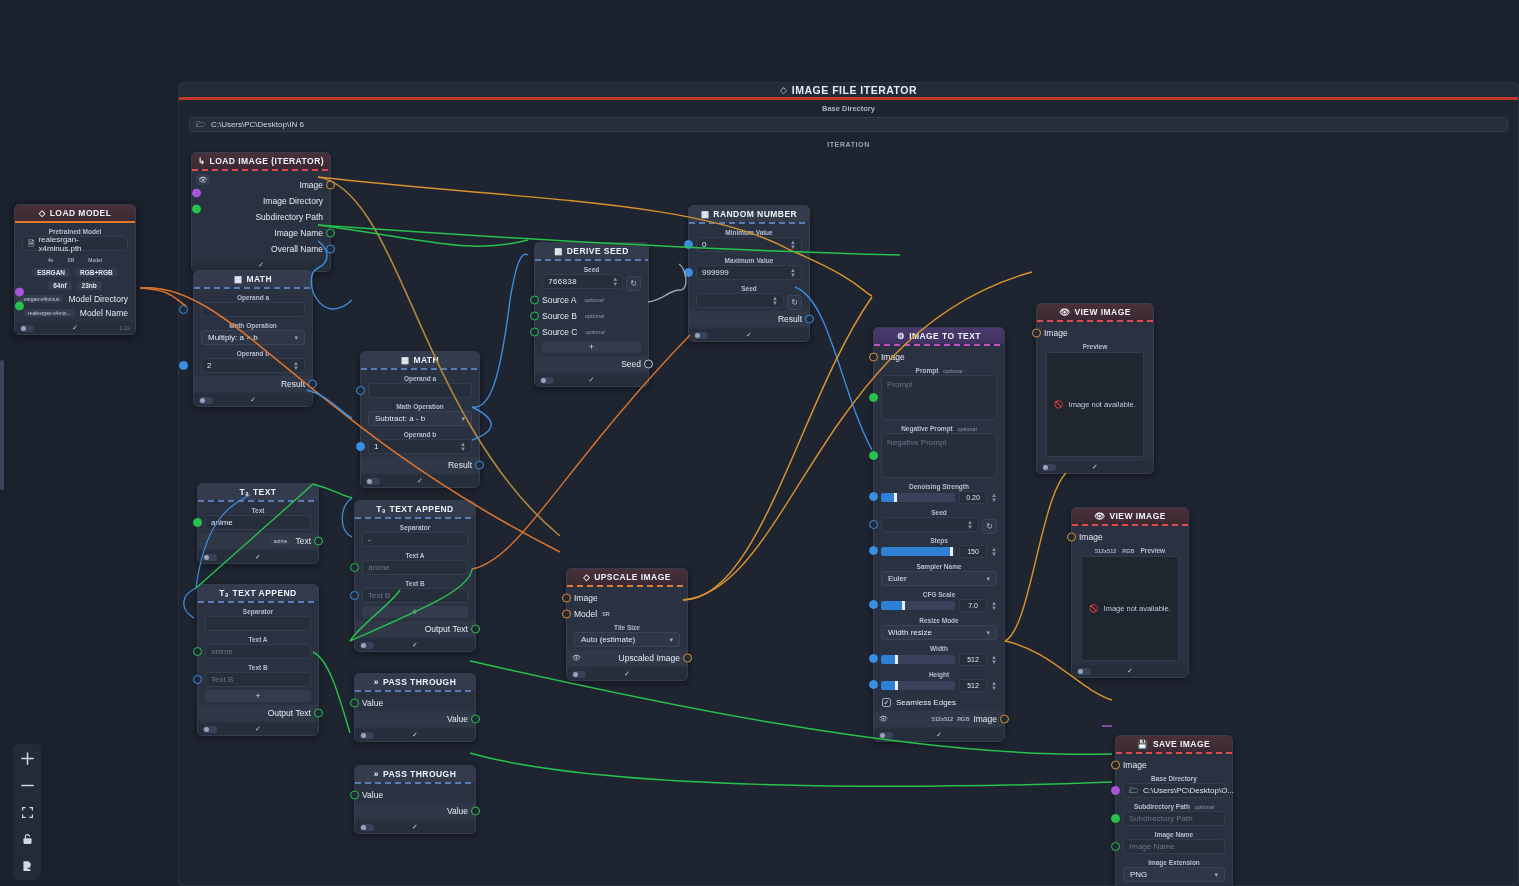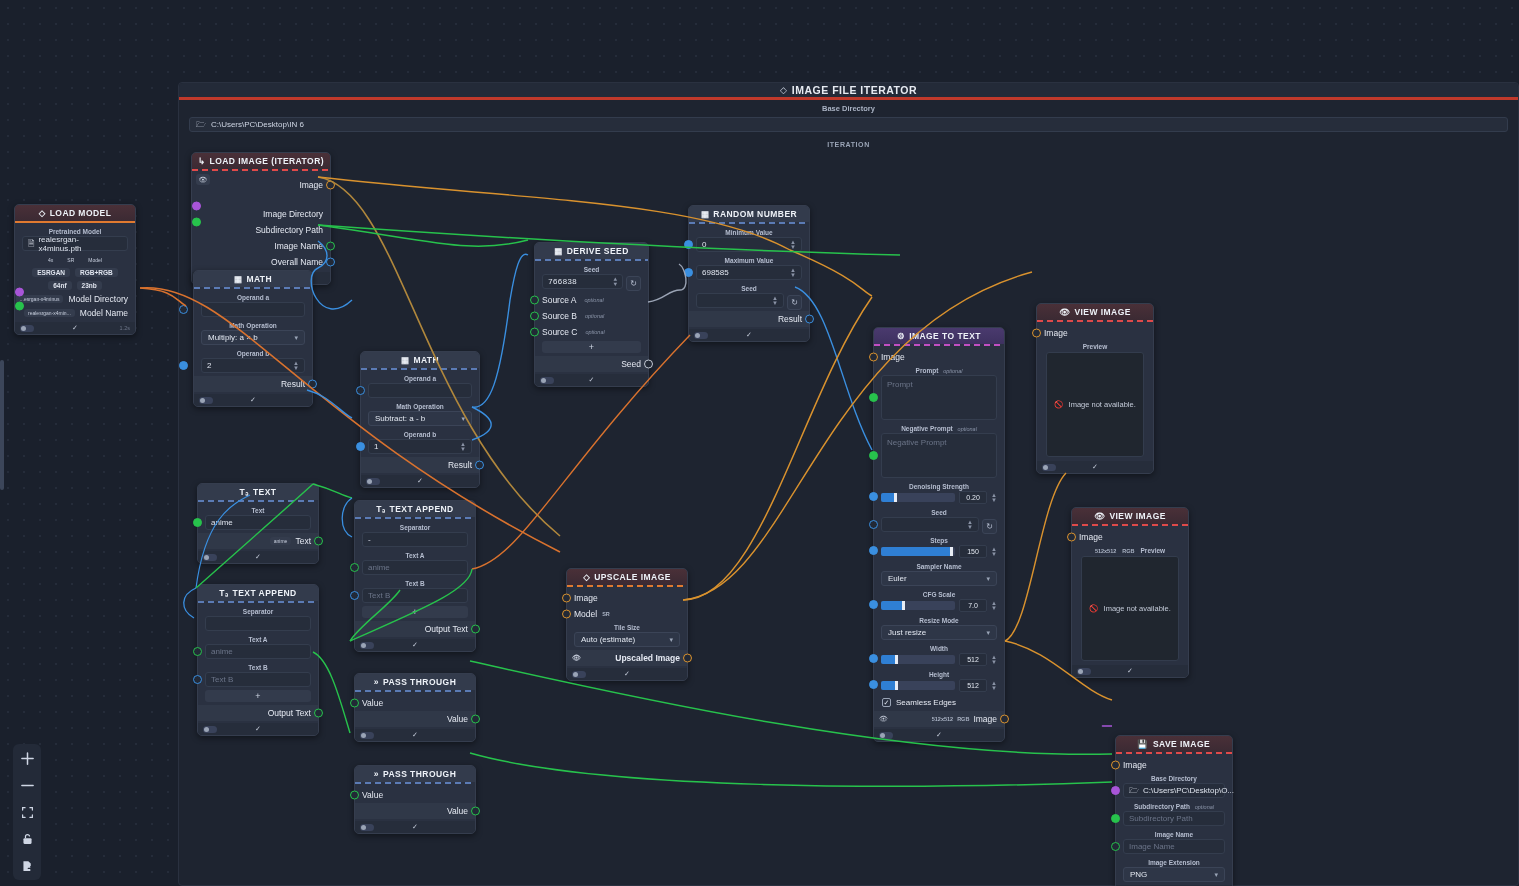--- a/index.html
+++ b/index.html
@@ -190,21 +190,21 @@
           <span>↳</span>
           <span>LOAD IMAGE (ITERATOR)</span>
         </div>
         <div class="node-accent dash-red"></div>
         <div class="node-body" style="padding-top:6px; position:relative;">
           <div class="eyebtn">👁</div>
           <div class="out-row" style="background:transparent;">
             <span>Image</span>
             <span class="sock right c-orange"></span>
           </div>
-          <div class="out-row" style="background:transparent;margin-top:13px;">
+          <div class="out-row" style="background:transparent;">
             <span>Image Directory</span>
             <span class="sock right c-purple fill"></span>
           </div>
           <div class="out-row" style="background:transparent;">
             <span>Subdirectory Path</span>
             <span class="sock right c-green fill"></span>
           </div>
           <div class="out-row" style="background:transparent;">
             <span>Image Name</span>
             <span class="sock right c-green"></span>
@@ -487,21 +487,21 @@
               <span class="spin">
                   <span>▲</span>
                   <span>▼</span>
                 </span>
             </div>
           </div>
           <div class="row-label">Maximum Value</div>
           <div style="position:relative;">
             <span class="sock-abs c-blue" style="left:-5px; top:3px; background:#3a8fe0;"></span>
             <div class="field">
-              <span>698585</span>
+              <span>999999</span>
               <span class="spin">
                   <span>▲</span>
                   <span>▼</span>
                 </span>
             </div>
           </div>
           <div class="row-label">Seed</div>
           <div style="display:flex; align-items:center;">
             <div class="field" style="flex:1; margin-right:3px;">
               <span></span>
@@ -537,21 +537,21 @@
           <div class="in-row">
             <span class="sock left c-orange"></span>
             <span>Model</span>
             <span class="mini-label">SR</span>
           </div>
           <div class="row-label">Tile Size</div>
           <div class="select">
             <span>Auto (estimate)</span>
             <span class="chev">▾</span>
           </div>
-          <div class="out-row" style="position:relative;font-weight:bold;">
+          <div class="out-row" style="position:relative;">
             <span class="eye">👁</span>
             <span>Upscaled Image</span>
             <span class="sock right c-orange"></span>
           </div>
         </div>
         <div class="node-footer">
           <span class="fl"></span>
           <span class="chk">✓</span>
         </div>
       </div>
@@ -640,21 +640,21 @@
             </div>
             <div class="numbox">7.0</div>
             <span class="spin" style="margin-left:0;">
                 <span>▲</span>
                 <span>▼</span>
               </span>
           </div>
 
           <div class="row-label">Resize Mode</div>
           <div class="select">
-            <span>Just resize</span>
+            <span>Width resize</span>
             <span class="chev">▾</span>
           </div>
 
           <div class="row-label">Width</div>
           <div class="slider-row">
             <span class="sock-abs c-blue" style="left:-12px; top:1px; background:#3a8fe0;"></span>
             <div class="track">
               <div class="fill" id="w-fill" style="width: 22%;"></div>
               <div class="knob" id="w-knob" style="left: calc(22% - 2px);"></div>
             </div>

